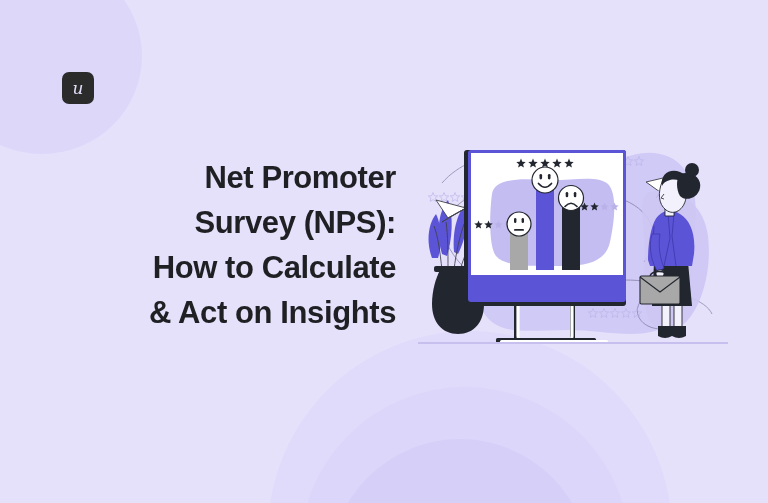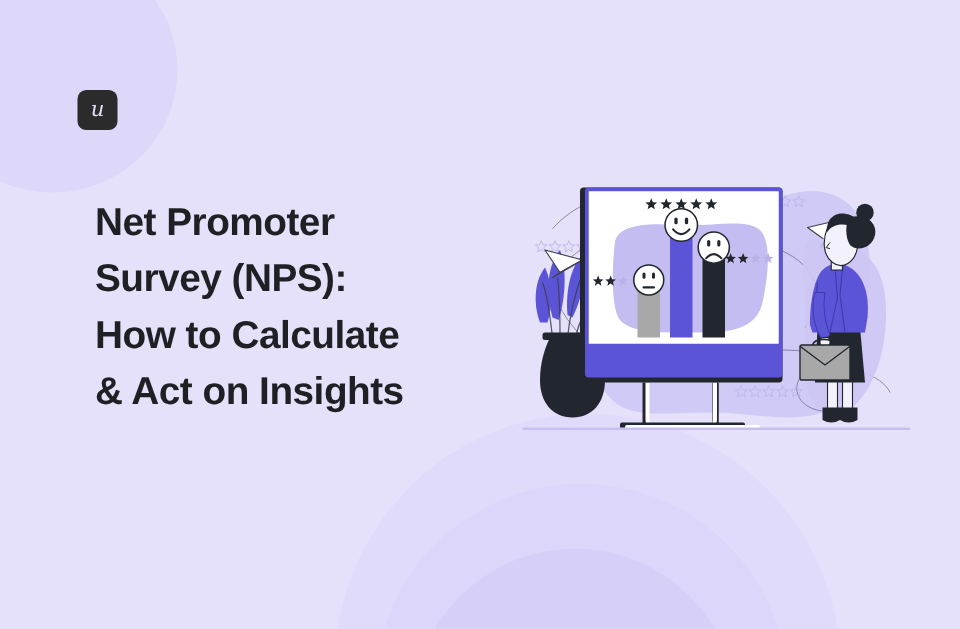--- a/index.html
+++ b/index.html
@@ -91,20 +91,21 @@
     top: 155px;
     width: 320px;
     margin: 0;
     font-family: "Liberation Sans", sans-serif;
     font-weight: bold;
     font-size: 31px;
     line-height: 45px;
     letter-spacing: -0.4px;
     color: #1f2024;
     white-space: pre-line;
+    text-align: right;
   }
 
   
   .illustration {
     position: absolute;
     left: 418px;
     top: 130px;
     width: 310px;
     height: 240px;
   }

